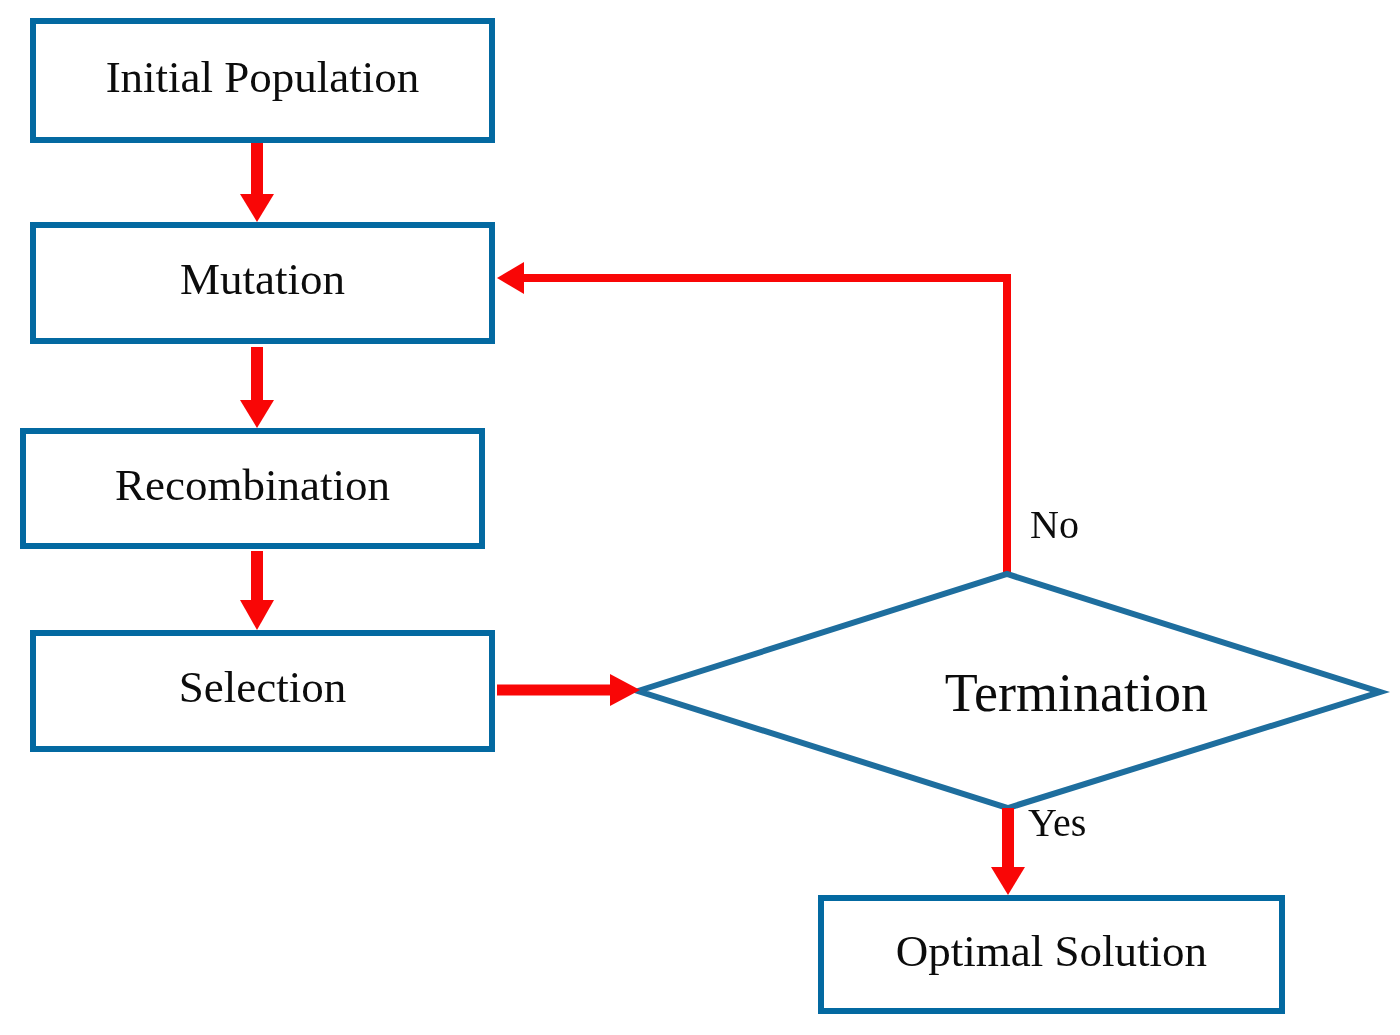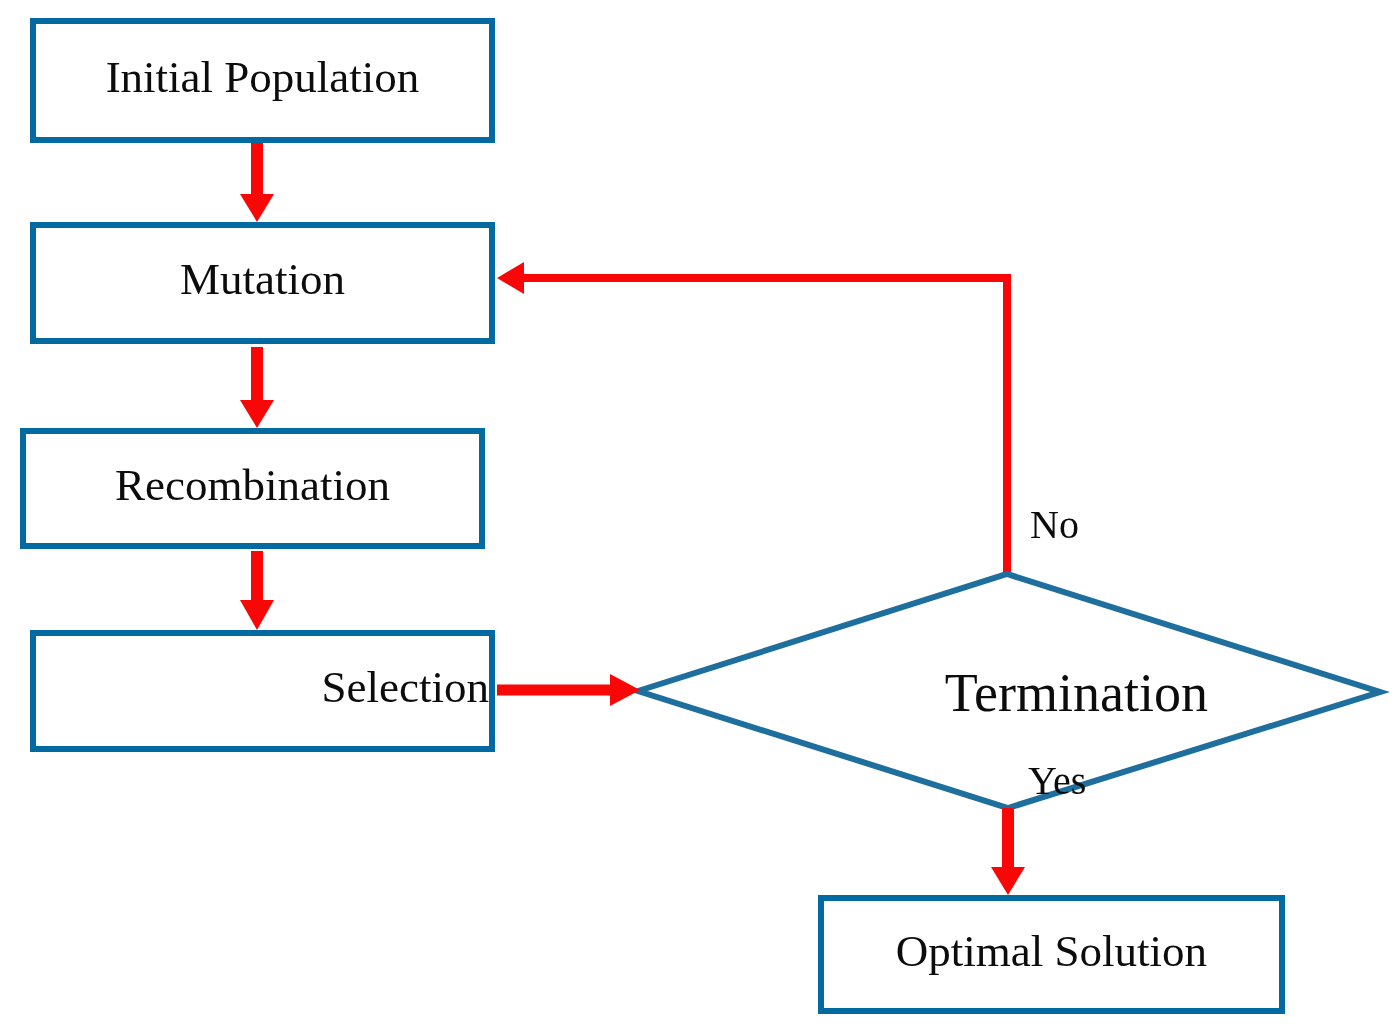--- a/index.html
+++ b/index.html
@@ -35,42 +35,42 @@
     padding-bottom: 8px;
     font-size: 45px;
     z-index: 2;
   }
   .node-label {
     white-space: nowrap;
   }
   #node-initial-population { left: 30px;  top: 18px;  width: 465px; height: 125px; }
   #node-mutation           { left: 30px;  top: 222px; width: 465px; height: 122px; }
   #node-recombination      { left: 20px;  top: 428px; width: 465px; height: 121px; }
-  #node-selection          { left: 30px;  top: 630px; width: 465px; height: 122px; justify-content: flex-end; }
+  #node-selection          { left: 30px;  top: 630px; width: 465px; height: 122px; }
   #node-optimal-solution   { left: 778px; top: 895px; width: 467px; height: 119px; margin-left: 40px; }
   .diamond-label {
     position: absolute;
     left: 808px;
     top: 666px;
     width: 400px;
     text-align: right;
     font-size: 54px;
     line-height: 1;
     z-index: 2;
     white-space: nowrap;
   }
   .edge-label {
     position: absolute;
     font-size: 40px;
     line-height: 1;
     z-index: 2;
     white-space: nowrap;
   }
   #label-no  { left: 1030px; top: 505px; }
-  #label-yes { left: 1028px; top: 761px; }
+  #label-yes { left: 1028px; top: 803px; }
 </style>
 </head>
 <body>
 
 <div class="canvas">
 
   <svg class="arrow-layer" viewBox="0 0 1400 1035" xmlns="http://www.w3.org/2000/svg">
 
     <g>
       <polyline points="1007,574 1007,278 522,278" fill="none" stroke="#f90606" stroke-width="8" stroke-linejoin="miter"></polyline>

